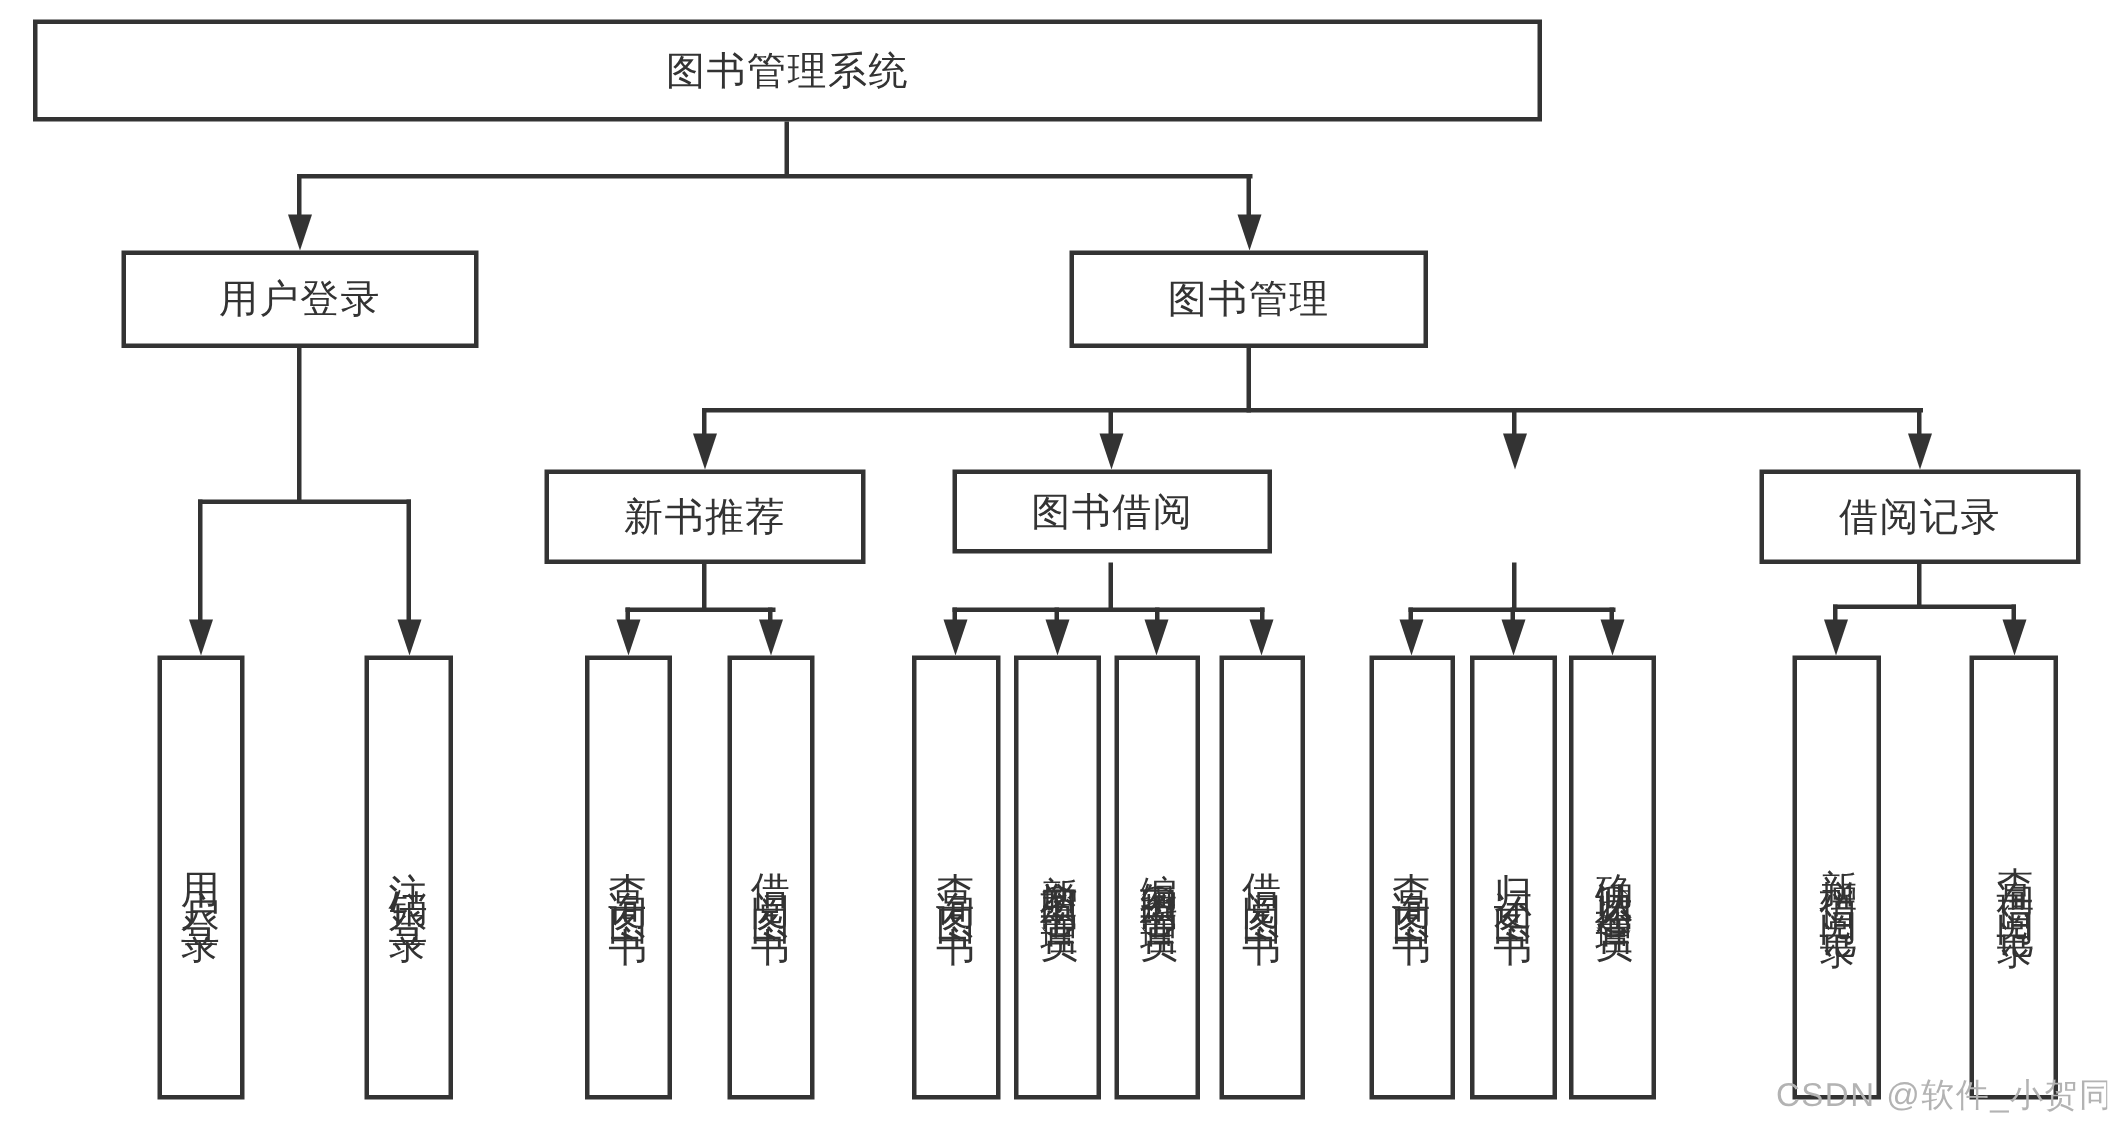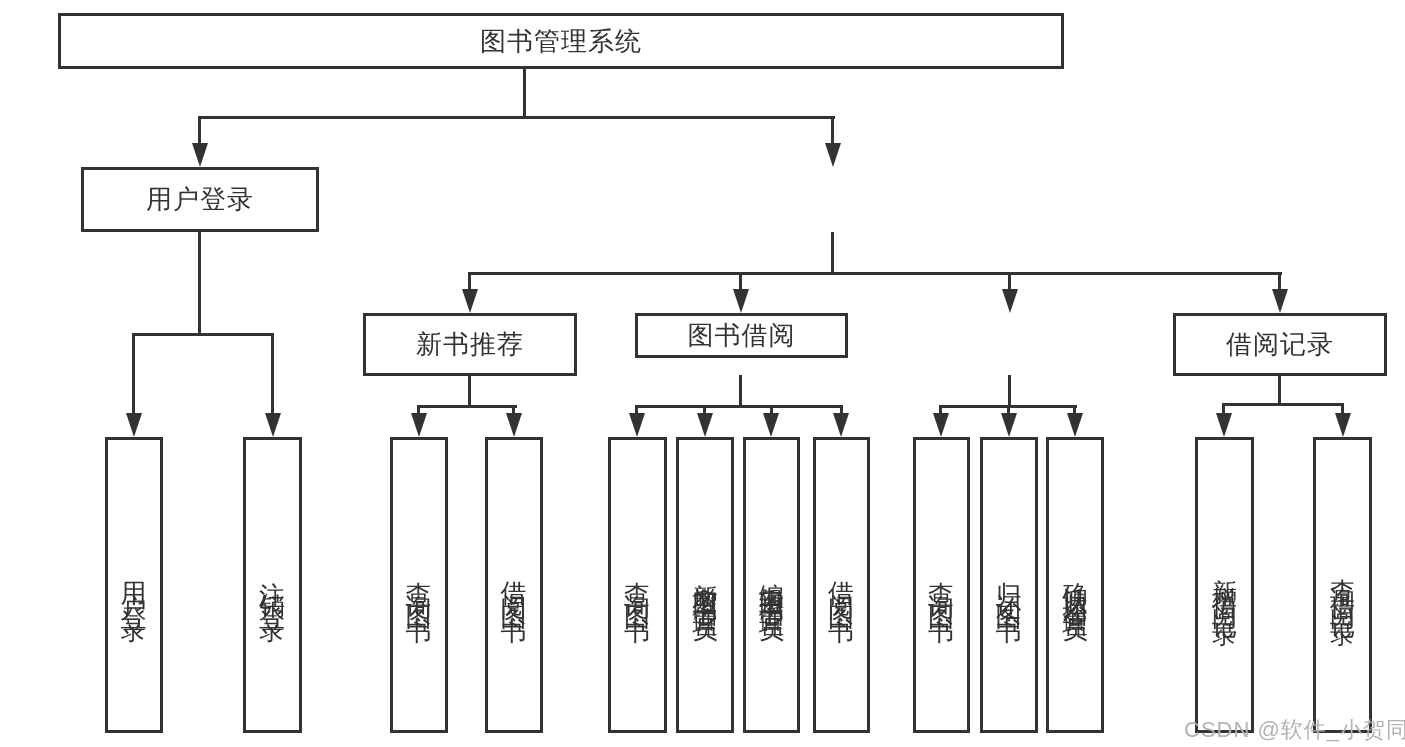--- a/index.html
+++ b/index.html
@@ -110,32 +110,35 @@
   <div class="arrow" style="left:1001px;top:413px;"></div>
   <div class="arrow" style="left:1067px;top:413px;"></div>
 
   <div class="line" style="left:1278px;top:375px;width:3px;height:30px;"></div>
   <div class="line" style="left:1222px;top:403px;width:122px;height:3px;"></div>
   <div class="line" style="left:1222px;top:403px;width:3px;height:14px;"></div>
   <div class="line" style="left:1341px;top:403px;width:3px;height:14px;"></div>
   <div class="arrow" style="left:1216px;top:413px;"></div>
   <div class="arrow" style="left:1335px;top:413px;"></div>
 
-  <div class="node hnode" style="left:22px;top:13px;width:1006px;height:56px;margin-left:36px;">
+  <div class="node hnode" style="left:22px;top:13px;width:1006px;height:68px;">
     <span>图书管理系统</span>
   </div>
 
   <div class="node hnode" style="left:81px;top:167px;width:238px;height:65px;">
     <span>用户登录</span>
   </div>
+  <div class="node hnode" style="left:713px;top:167px;width:239px;height:65px;">
+    <span>图书管理</span>
+  </div>
 
   <div class="node hnode" style="left:363px;top:313px;width:214px;height:63px;">
     <span>新书推荐</span>
   </div>
-  <div class="node hnode" style="left:635px;top:313px;width:213px;height:45px;">
+  <div class="node hnode" style="left:635px;top:313px;width:213px;height:56px;">
     <span>图书借阅</span>
   </div>
   <div class="node hnode" style="left:1173px;top:313px;width:214px;height:63px;">
     <span>借阅记录</span>
   </div>
 
   <div class="node vnode" style="left:105px;top:437px;width:58px;height:296px;">
     <span class="t4">用户登录</span>
   </div>
   <div class="node vnode" style="left:243px;top:437px;width:59px;height:296px;">

